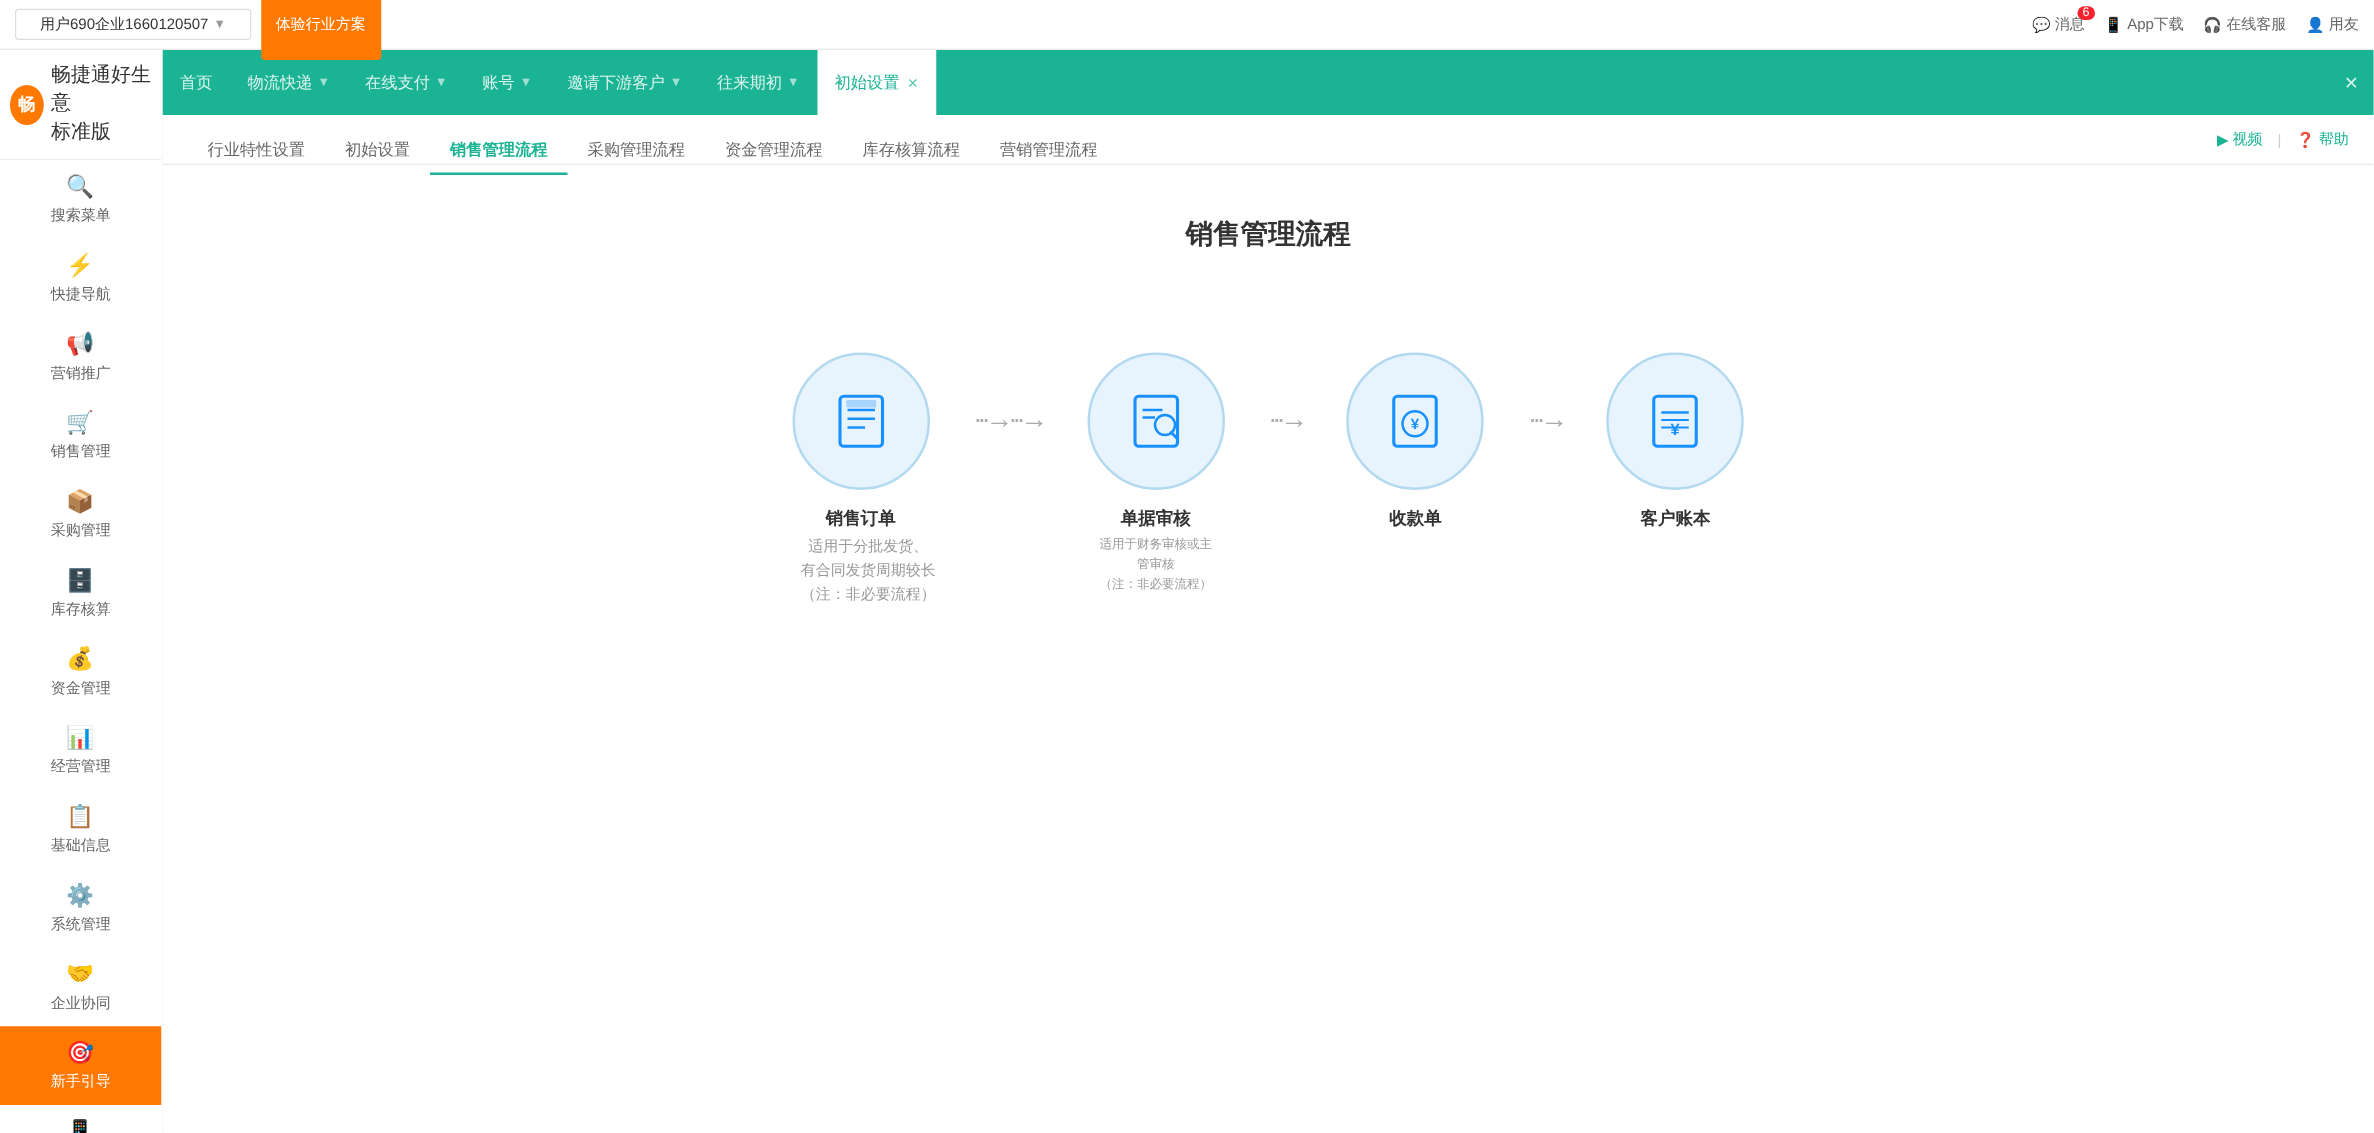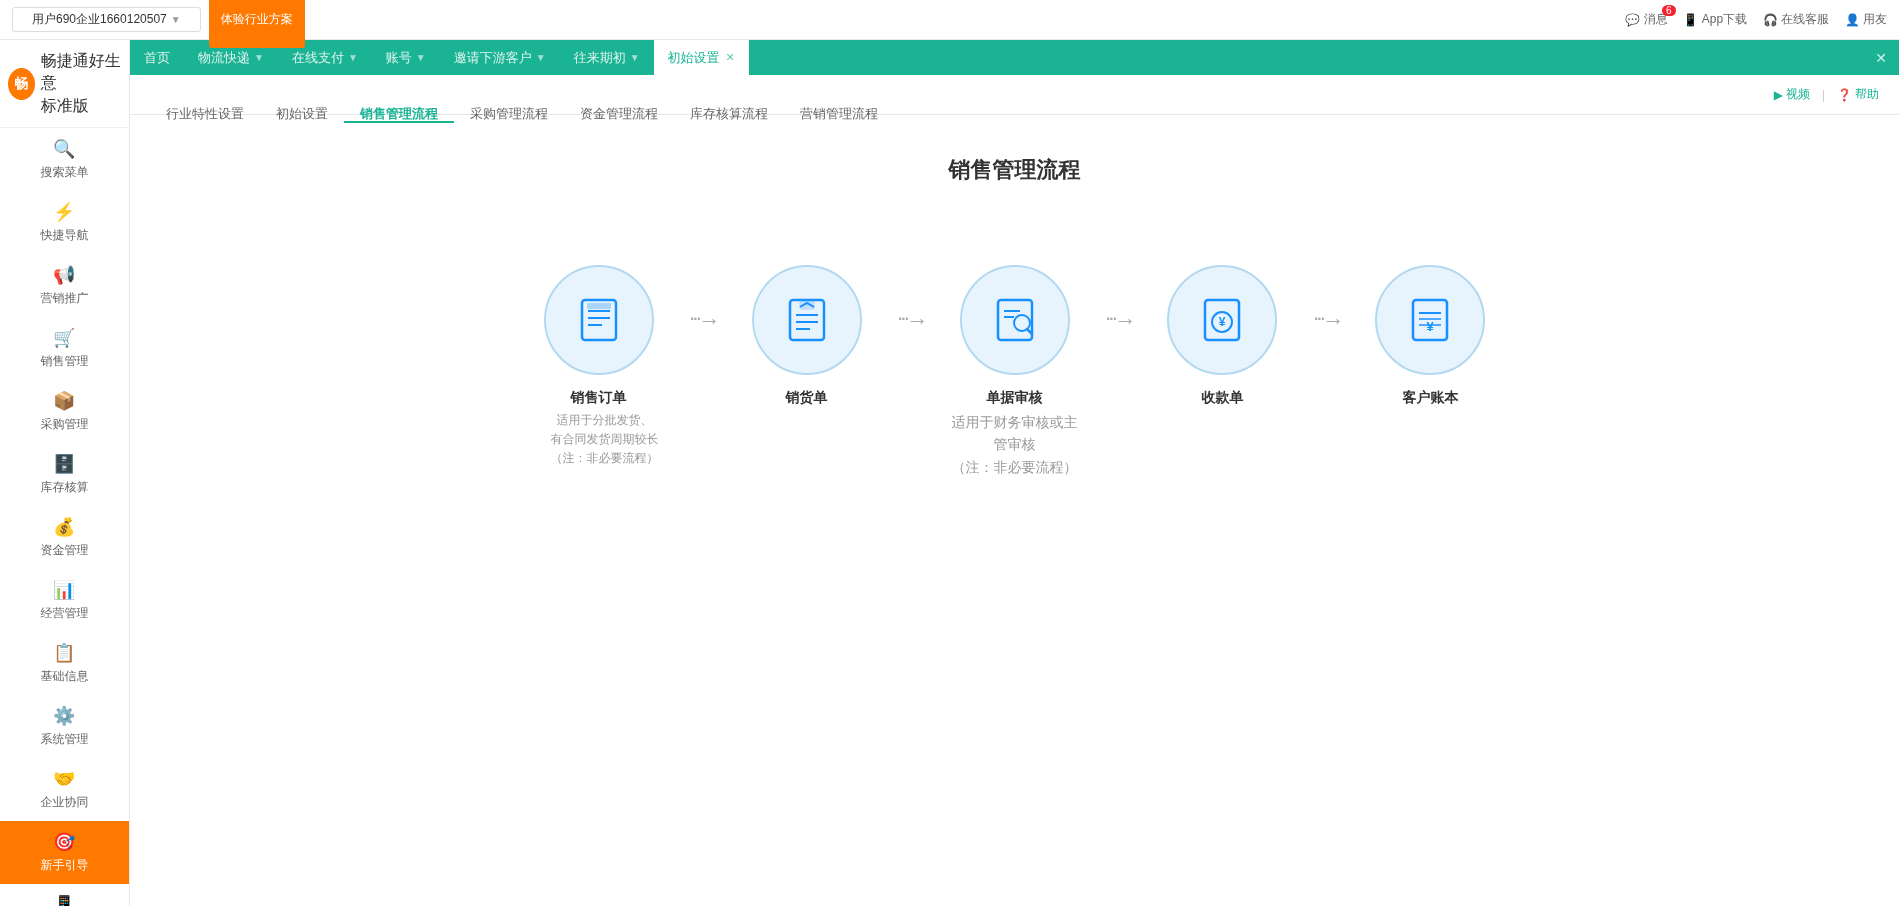--- a/index.html
+++ b/index.html
@@ -127,21 +127,21 @@
     .content-area {
       flex: 1;
       display: flex;
       flex-direction: column;
       overflow: hidden;
       background: #fff;
     }
 
     
     .tab-bar {
-      height: 35px;
+      height: 52px;
       background: #1ab394;
       display: flex;
       align-items: stretch;
       overflow-x: auto;
     }
     .tab-item {
       display: flex;
       align-items: center;
       padding: 0 14px;
       font-size: 13px;
@@ -181,21 +181,21 @@
       align-items: center;
       border-bottom: 1px solid #e8e8e8;
       padding: 0 20px;
       height: 40px;
       gap: 0;
     }
     .sub-tab {
       padding: 0 16px;
       height: 40px;
       display: flex;
-      align-items: flex-end;
+      align-items: center;
       font-size: 13px;
       color: #666;
       cursor: pointer;
       position: relative;
       white-space: nowrap;
       margin-top: 17px;
     }
     .sub-tab.active {
       color: #1ab394;
       font-weight: bold;
@@ -467,49 +467,35 @@
               <line x1="14" y1="30" x2="28" y2="30" stroke="#1890ff" stroke-width="2"></line>
               <rect x="13" y="8" width="24" height="6" rx="1" fill="#1890ff" opacity="0.3"></rect>
             </svg>
           </div>
           <div class="flow-name">销售订单</div>
           <div class="flow-desc" style="font-size:12px;color:#999;text-align:center;line-height:1.6;margin-left:12px;">适用于分批发货、<br>有合同发货周期较长<br>（注：非必要流程）</div>
         </div>
 
         <div class="flow-arrow">···→</div>
 
-        <div class="flow-step">
-          <div class="flow-circle">
-            <svg viewBox="0 0 50 50" fill="none" xmlns="http://www.w3.org/2000/svg">
-              <rect x="8" y="5" width="34" height="40" rx="3" stroke="#1890ff" stroke-width="2.5" fill="#e8f4fd"></rect>
-              <path d="M18 12 L25 8 L32 12" stroke="#1890ff" stroke-width="2" fill="none"></path>
-              <line x1="14" y1="20" x2="36" y2="20" stroke="#1890ff" stroke-width="2"></line>
-              <line x1="14" y1="27" x2="36" y2="27" stroke="#1890ff" stroke-width="2"></line>
-              <line x1="14" y1="34" x2="28" y2="34" stroke="#1890ff" stroke-width="2"></line>
-              <rect x="18" y="6" width="14" height="8" rx="1" fill="#1890ff" opacity="0.2" stroke="#1890ff" stroke-width="1.5"></rect>
-            </svg>
-          </div>
-          <div class="flow-name">销货单</div>
-          <div class="flow-desc"></div>
-        </div>
 
         <div class="flow-arrow">···→</div>
 
         <div class="flow-step">
           <div class="flow-circle">
             <svg viewBox="0 0 50 50" fill="none" xmlns="http://www.w3.org/2000/svg">
               <rect x="8" y="5" width="34" height="40" rx="3" stroke="#1890ff" stroke-width="2.5" fill="#e8f4fd"></rect>
               <circle cx="32" cy="28" r="8" stroke="#1890ff" stroke-width="2" fill="none"></circle>
               <line x1="37" y1="34" x2="42" y2="39" stroke="#1890ff" stroke-width="2.5" stroke-linecap="round"></line>
               <line x1="14" y1="16" x2="30" y2="16" stroke="#1890ff" stroke-width="2"></line>
               <line x1="14" y1="22" x2="24" y2="22" stroke="#1890ff" stroke-width="2"></line>
             </svg>
           </div>
           <div class="flow-name">单据审核</div>
-          <div class="flow-desc" style="font-size:14px;color:#999;text-align:center;line-height:1.6;">适用于财务审核或主<br>管审核<br>（注：非必要流程）</div>
+          <div class="flow-desc" style="font-size:10px;color:#999;text-align:center;line-height:1.6;">适用于财务审核或主<br>管审核<br>（注：非必要流程）</div>
         </div>
 
         <div class="flow-arrow">···→</div>
 
         <div class="flow-step">
           <div class="flow-circle">
             <svg viewBox="0 0 50 50" fill="none" xmlns="http://www.w3.org/2000/svg">
               <rect x="8" y="5" width="34" height="40" rx="3" stroke="#1890ff" stroke-width="2.5" fill="#e8f4fd"></rect>
               <circle cx="25" cy="27" r="10" stroke="#1890ff" stroke-width="2" fill="none"></circle>
               <text x="25" y="31" text-anchor="middle" fill="#1890ff" font-size="12" font-weight="bold">¥</text>

